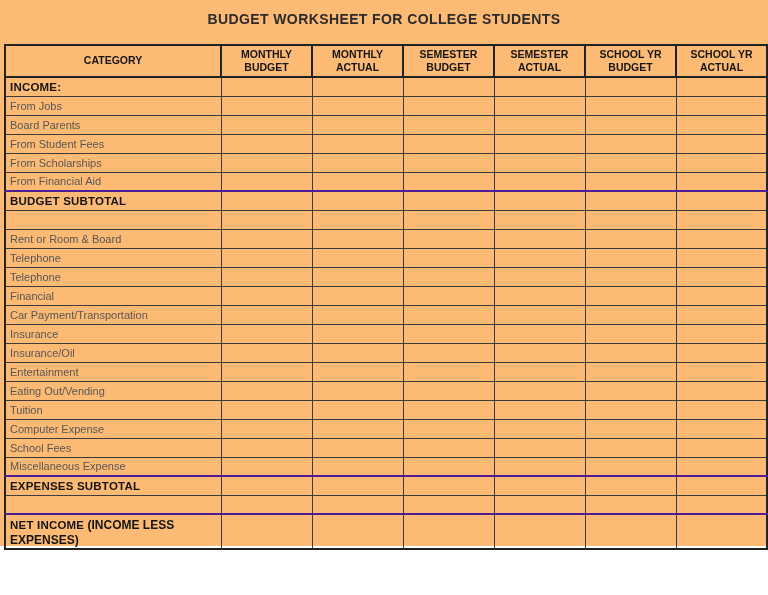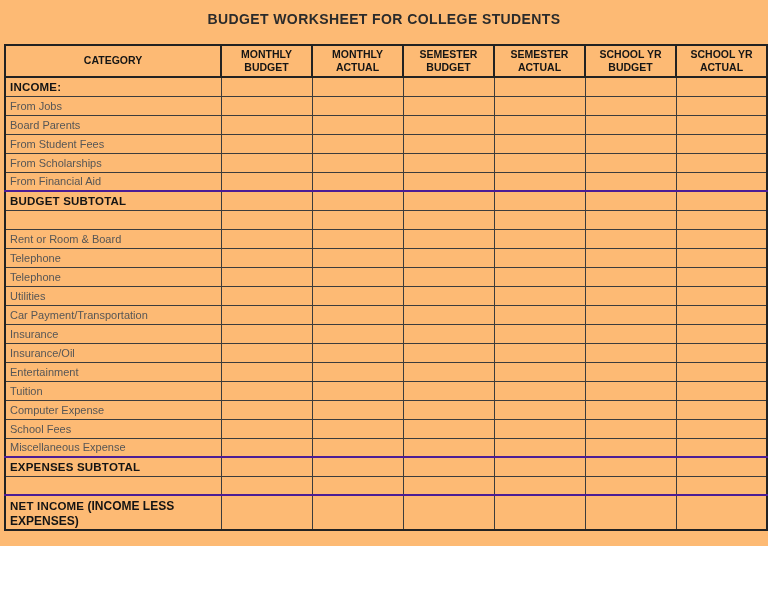--- a/index.html
+++ b/index.html
@@ -207,21 +207,21 @@
         <tr class="item">
           <td class="label-cell">Telephone</td>
           <td></td>
           <td></td>
           <td></td>
           <td></td>
           <td></td>
           <td></td>
         </tr>
         <tr class="item">
-          <td class="label-cell">Utilities</td>
+          <td class="label-cell">Financial</td>
           <td></td>
           <td></td>
           <td></td>
           <td></td>
           <td></td>
           <td></td>
         </tr>
         <tr class="item">
           <td class="label-cell">Car Payment/Transportation</td>
           <td></td>
@@ -244,20 +244,29 @@
           <td class="label-cell">Insurance/Oil</td>
           <td></td>
           <td></td>
           <td></td>
           <td></td>
           <td></td>
           <td></td>
         </tr>
         <tr class="item">
           <td class="label-cell">Entertainment</td>
+          <td></td>
+          <td></td>
+          <td></td>
+          <td></td>
+          <td></td>
+          <td></td>
+        </tr>
+        <tr class="item">
+          <td class="label-cell">Eating Out/Vending</td>
           <td></td>
           <td></td>
           <td></td>
           <td></td>
           <td></td>
           <td></td>
         </tr>
         <tr class="item">
           <td class="label-cell">Tuition</td>
           <td></td>

